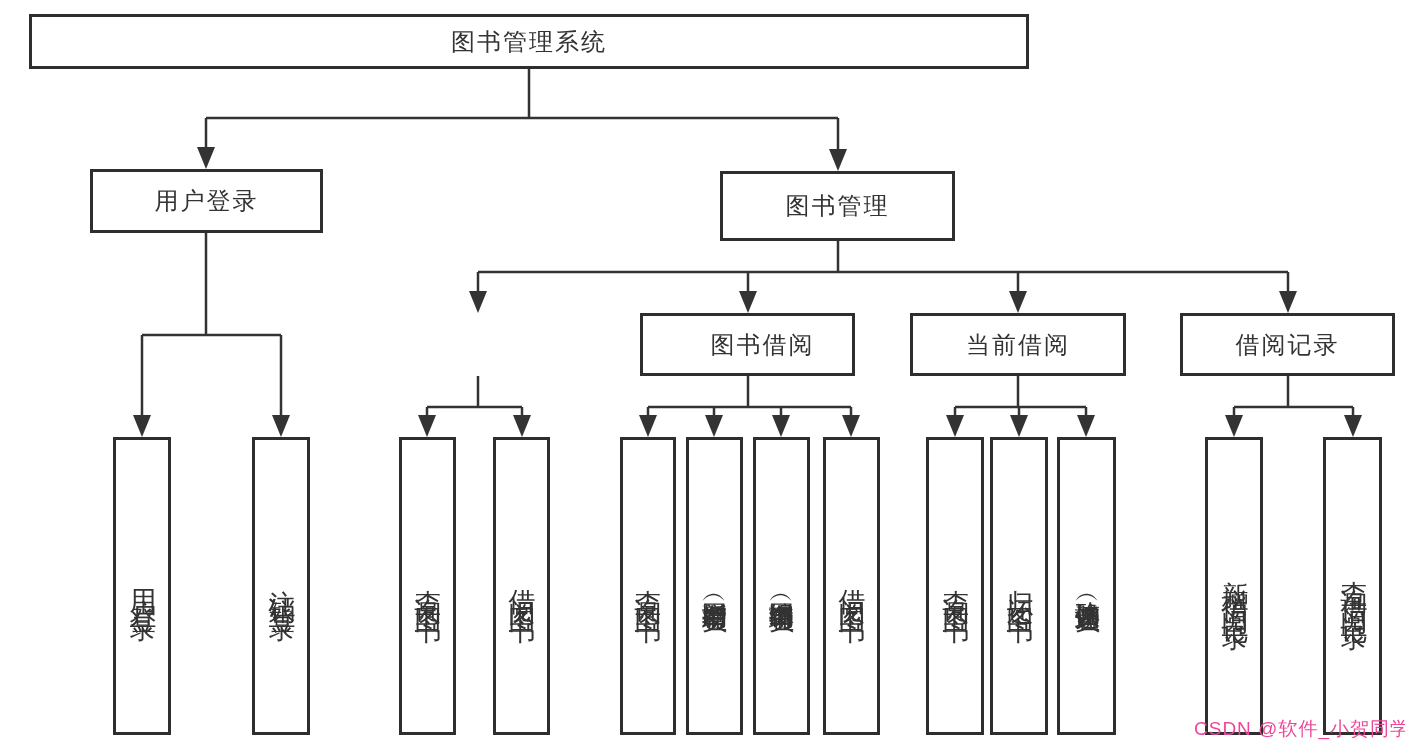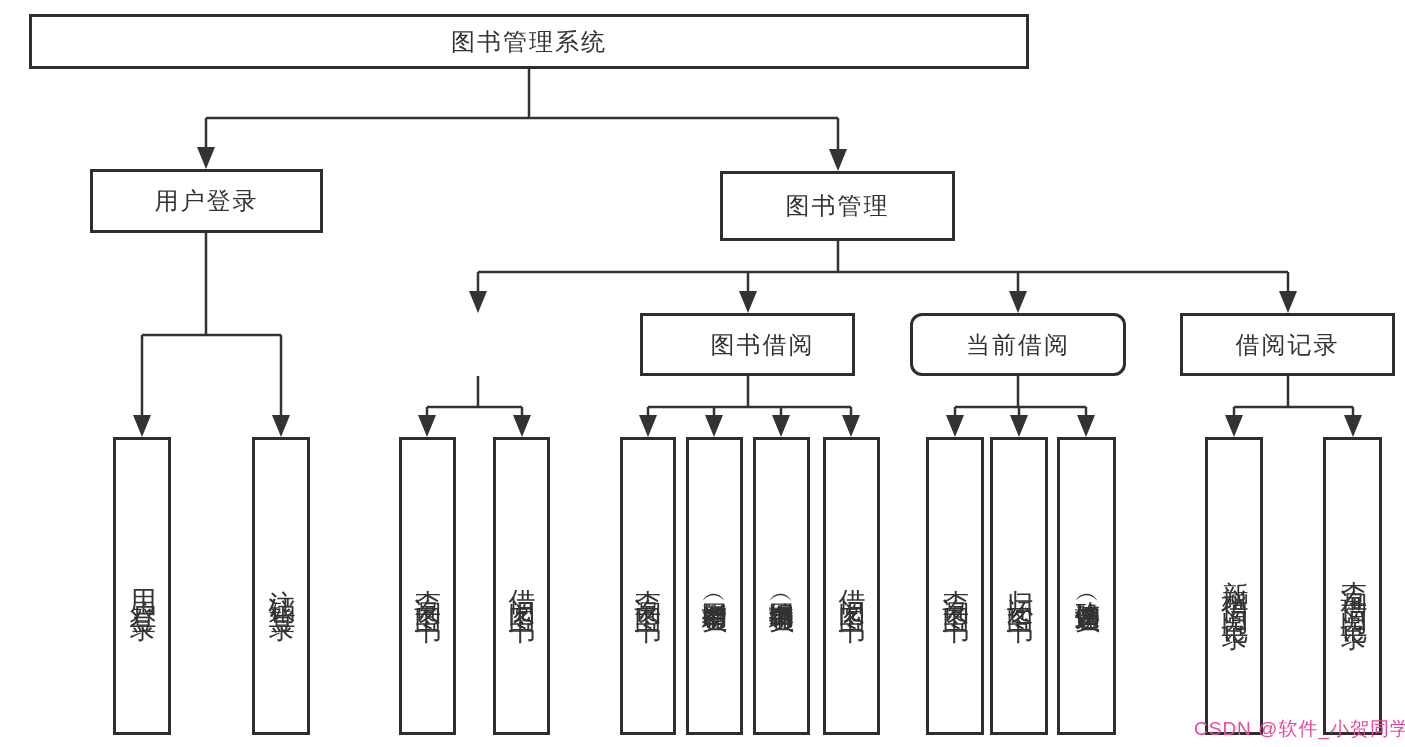--- a/index.html
+++ b/index.html
@@ -133,21 +133,21 @@
     <line x1="1345" y1="407" x2="1345" y2="419"></line>
     <polygon points="1336,415 1354,415 1345,437"></polygon>
   </svg>
 
   <div class="hnode" style="left:21px; top:14px; width:1000px; height:55px;">图书管理系统</div>
 
   <div class="hnode" style="left:82px; top:169px; width:233px; height:64px;">用户登录</div>
   <div class="hnode" style="left:712px; top:171px; width:235px; height:70px;">图书管理</div>
 
   <div class="hnode" style="left:632px; top:313px; width:215px; height:63px;padding-left:30px;">图书借阅</div>
-  <div class="hnode" style="left:902px; top:313px; width:216px; height:63px;border-radius:12px;">当前借阅</div>
+  <div class="hnode" style="left:902px; top:313px; width:216px; height:63px;">当前借阅</div>
   <div class="hnode" style="left:1172px; top:313px; width:215px; height:63px;">借阅记录</div>
 
   <div class="leaf" style="left:105px; width:58px;">用户登录</div>
   <div class="leaf" style="left:244px; width:58px;">注销登录</div>
 
   <div class="leaf" style="left:391px; width:57px;">查询图书</div>
   <div class="leaf" style="left:485px; width:57px;">借阅图书</div>
 
   <div class="leaf" style="left:612px; width:56px;">查询图书</div>
   <div class="leaf long" style="left:678px; width:57px;">新增图书（管理员）</div>

